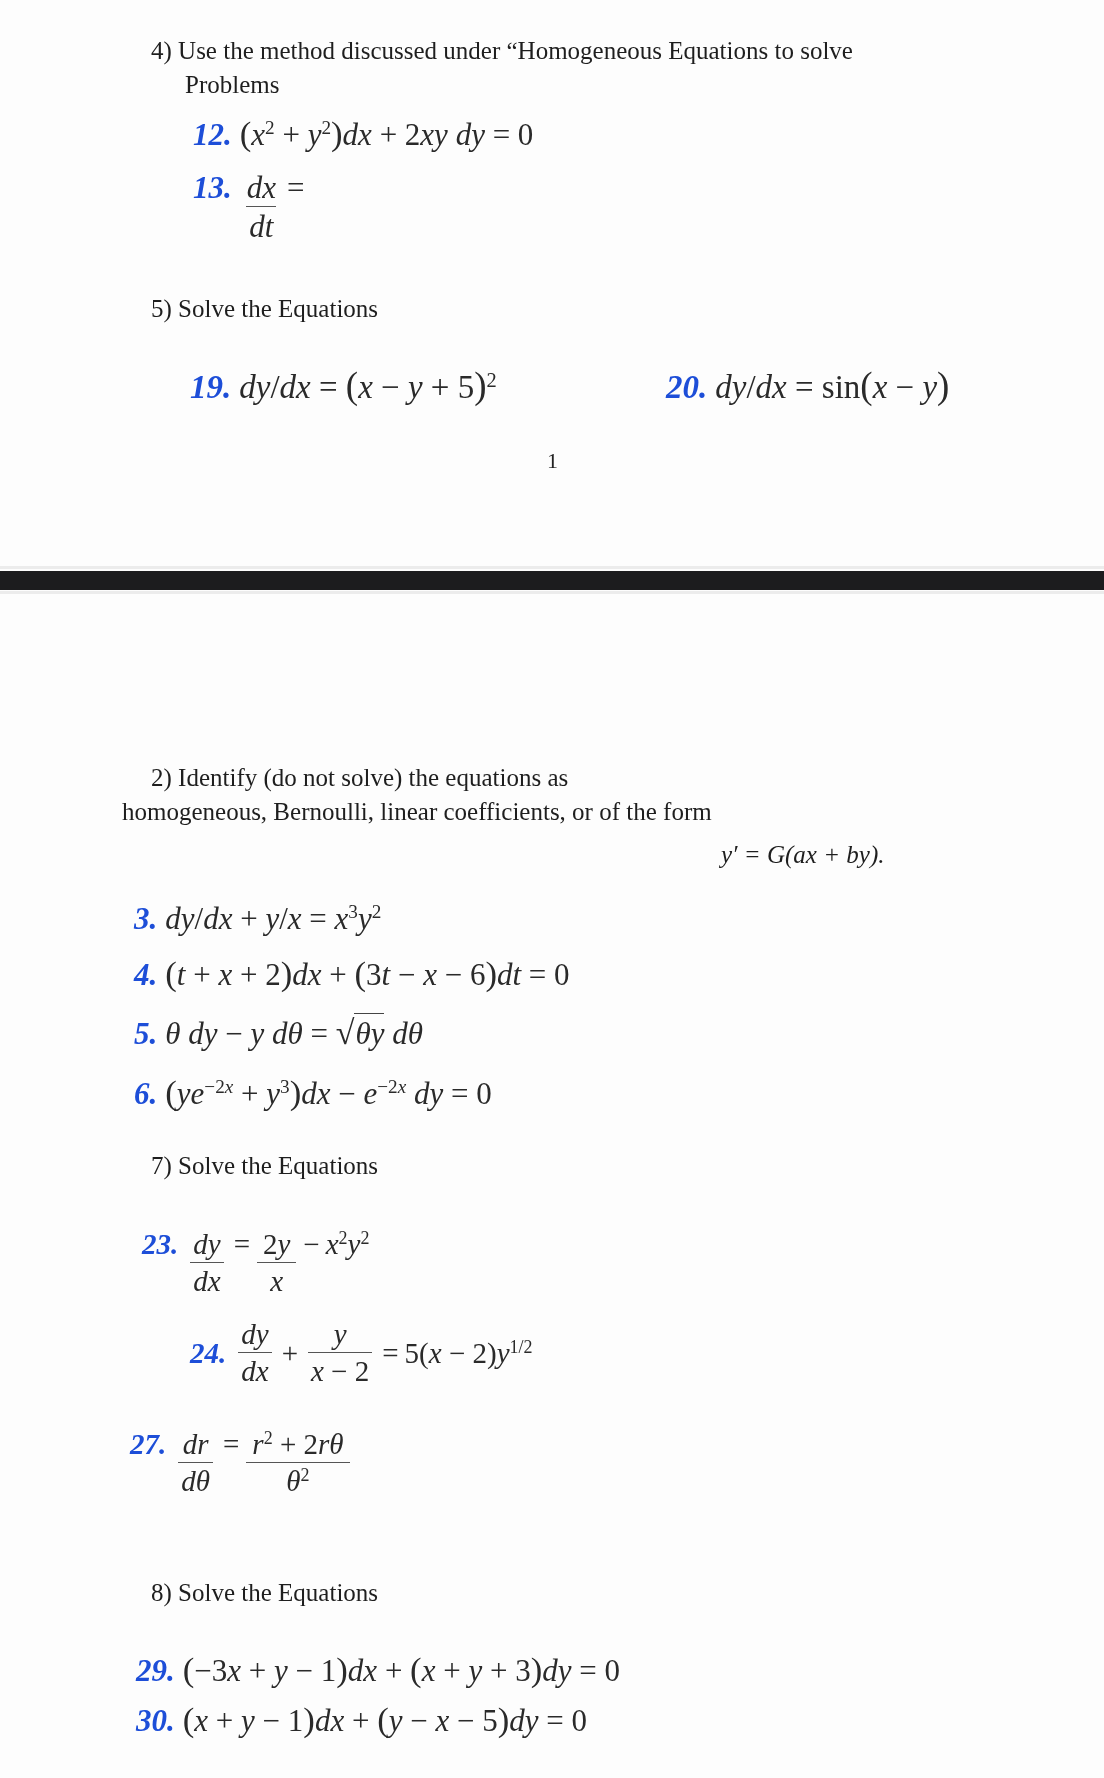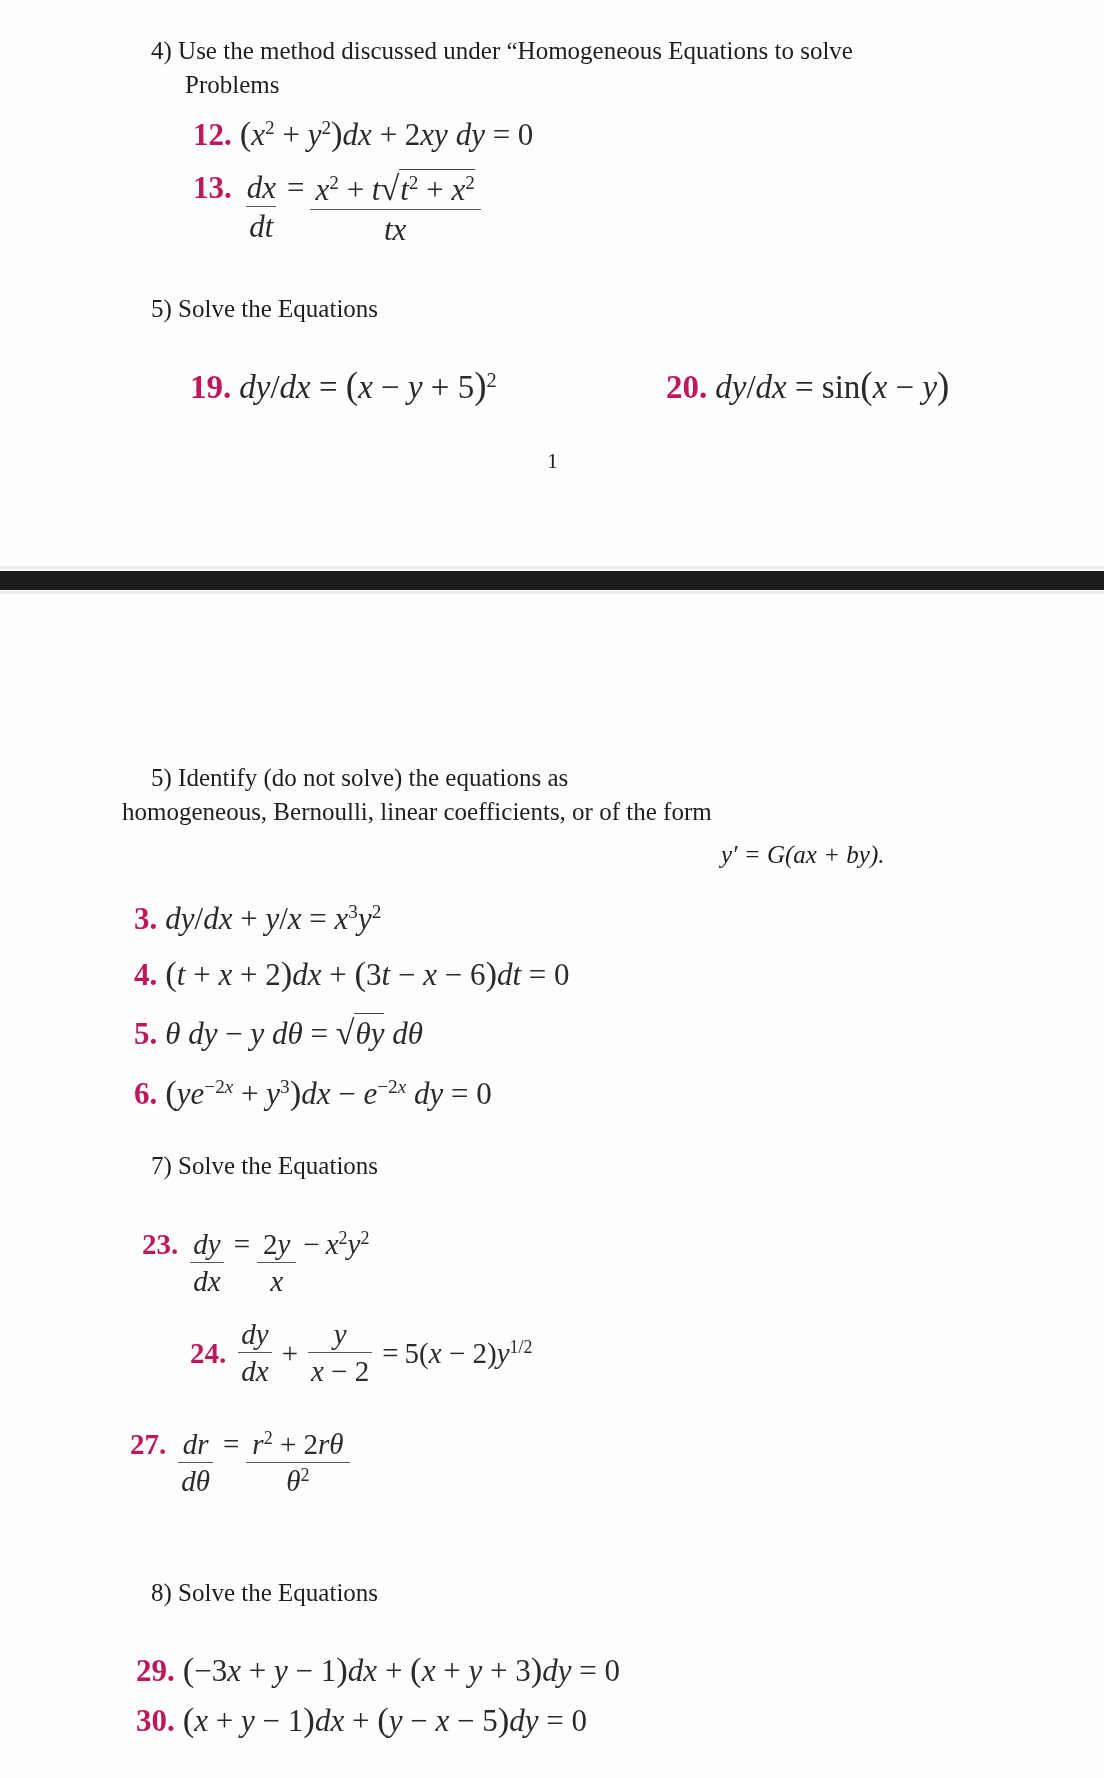--- a/index.html
+++ b/index.html
@@ -5,21 +5,21 @@
   html, body { margin: 0; padding: 0; }
   body {
     width: 1104px; height: 1778px; position: relative; overflow: hidden;
     background: #fdfdfd; color: #222;
     font-family: "Liberation Serif", "DejaVu Serif", serif;
   }
   .abs { position: absolute; white-space: nowrap; }
   .heading { font-size: 25px; color: #1e1e1e; line-height: 1; }
   .eq { font-size: 31px; color: #2a2a2a; line-height: 1; }
   .eq-small { font-size: 29px; }
-  .num { font-weight: bold; margin-right: 8px; color: #be185d; }
+  .num { font-weight: bold; margin-right: 8px; color: #1d4ed8; font-style: italic; }
   i, .it { font-style: italic; }
   sup { font-size: 0.62em; vertical-align: 0; position: relative; top: -0.55em; line-height: 0; }
   .frac { display: inline-flex; flex-direction: column; align-items: center; vertical-align: middle; margin: 0 4px; }
   .frac > .n { display: block; padding: 0 3px 3px; line-height: 1; }
   .frac > .d { display: block; padding: 4px 3px 0; line-height: 1; border-top: 1.6px solid #555; }
   .sqrt { display: inline-block; position: relative; }
   .sqrt .rad { font-style: normal; font-size: 1.1em; }
   .sqrt .under { border-top: 1.6px solid #444; padding-top: 2px; padding-left: 1px; }
   .divider-bar { position: absolute; left: 0; top: 571px; width: 1104px; height: 19px; background: #1c1c1e; }
   .divider-line { position: absolute; left: 0; width: 1104px; height: 3px; background: #ececec; }
@@ -36,42 +36,38 @@
   <span class="num">12.</span><span class="lrg">(</span><i>x</i><sup>2</sup> + <i>y</i><sup>2</sup><span class="lrg">)</span><i>dx</i> + 2<i>xy dy</i> = 0
 </div>
 
 <div class="abs eq" style="left:193px; top:172px; display:flex; align-items:flex-start;">
   <span class="num">13.</span>
   <span class="frac">
       <span class="n"><i>dx</i></span>
       <span class="d"><i>dt</i></span>
     </span>
   <span style="margin:0 4px;">=</span>
-  <span class="frac">
-    <span class="n"><i>x</i><sup>2</sup> + <i>t</i><span class="sqrt"><span class="rad">√</span><span class="under"><i>t</i><sup>2</sup> + <i>x</i><sup>2</sup></span></span></span>
-    <span class="d" style="width:100%; text-align:center;"><i>tx</i></span>
-  </span>
 </div>
 
 <div class="abs heading" style="left:151px; top:296px;">5) Solve the Equations</div>
 
 <div class="abs eq" style="left:190px; top:368px; font-size:33px;">
   <span class="num">19.</span><i>dy</i>/<i>dx</i> = <span class="lrg">(</span><i>x</i> − <i>y</i> + 5<span class="lrg">)</span><sup>2</sup>
 </div>
 <div class="abs eq" style="left:666px; top:368px; font-size:33px;">
   <span class="num">20.</span><i>dy</i>/<i>dx</i> = sin<span class="lrg">(</span><i>x</i> − <i>y</i><span class="lrg">)</span>
 </div>
 
 <div class="abs page-num" style="left:547px; top:448px;">1</div>
 
 <div class="divider-line" style="top:566px;"></div>
 <div class="divider-bar"></div>
 <div class="divider-line" style="top:591px;"></div>
 
-<div class="abs heading" style="left:151px; top:765px;">5) Identify (do not solve) the equations as</div>
+<div class="abs heading" style="left:151px; top:765px;">2) Identify (do not solve) the equations as</div>
 <div class="abs heading" style="left:122px; top:799px;">homogeneous, Bernoulli, linear coefficients, or of the form</div>
 <div class="abs heading" style="left:721px; top:842px; font-style:italic;">y′ = G(ax + by).</div>
 
 <div class="abs eq" style="left:134px; top:903px;">
   <span class="num">3.</span><i>dy</i>/<i>dx</i> + <i>y</i>/<i>x</i> = <i>x</i><sup>3</sup><i>y</i><sup>2</sup>
 </div>
 <div class="abs eq" style="left:134px; top:957px;">
   <span class="num">4.</span><span class="lrg">(</span><i>t</i> + <i>x</i> + 2<span class="lrg">)</span><i>dx</i> + <span class="lrg">(</span>3<i>t</i> − <i>x</i> − 6<span class="lrg">)</span><i>dt</i> = 0
 </div>
 <div class="abs eq" style="left:134px; top:1016px;">

